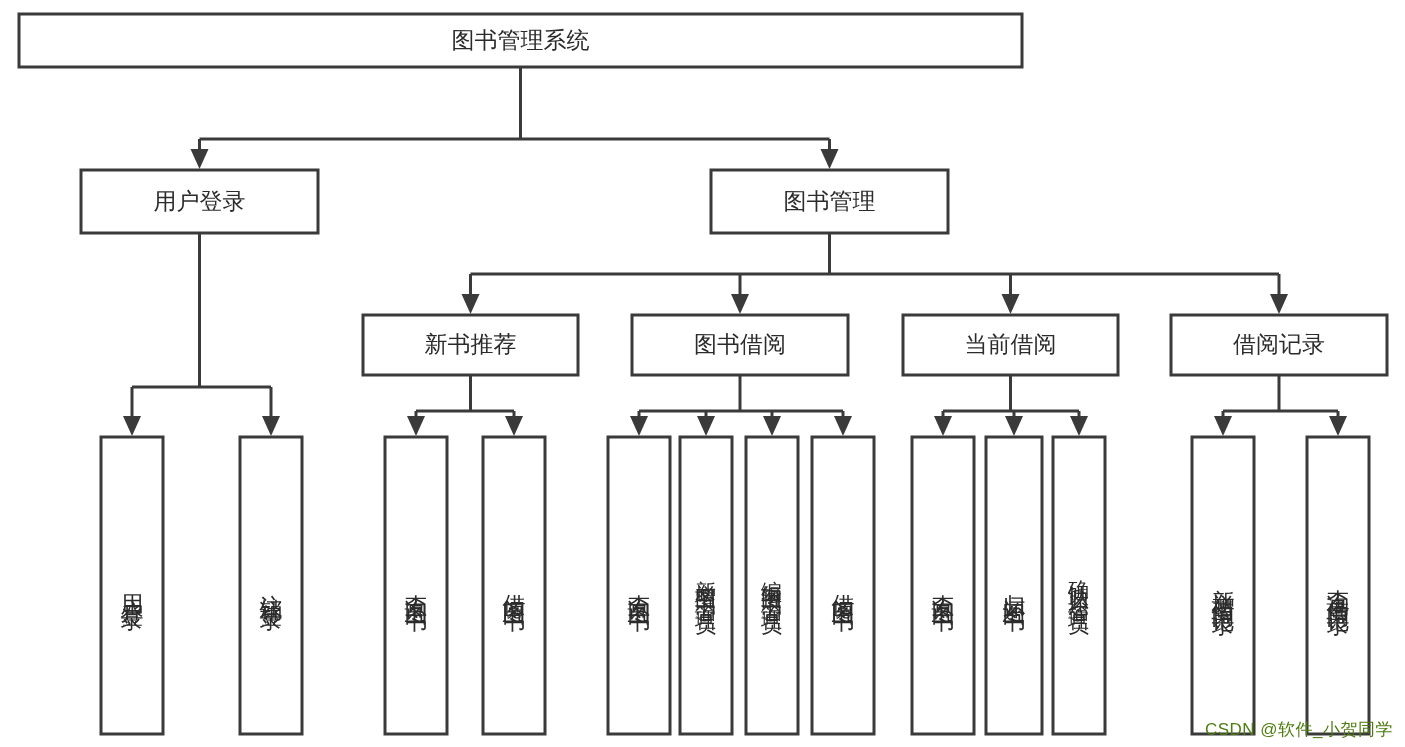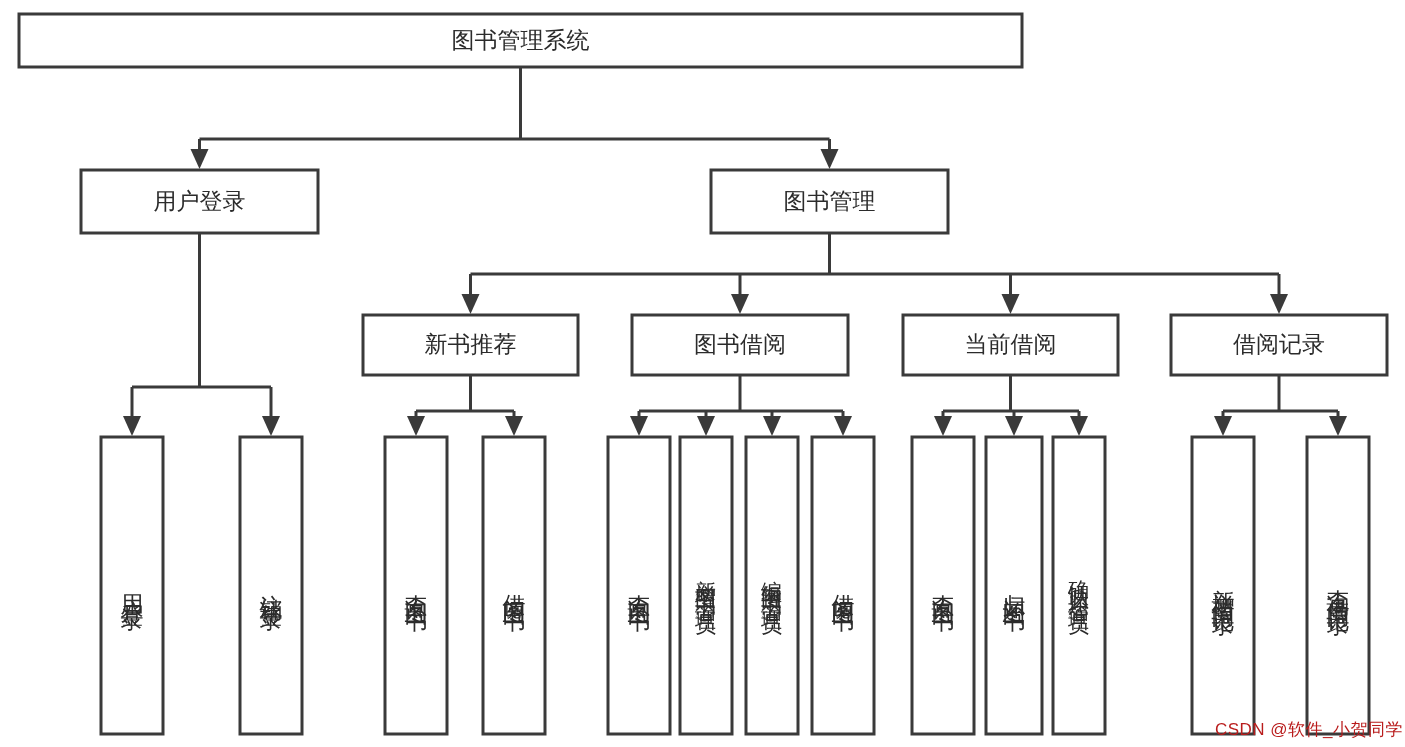--- a/index.html
+++ b/index.html
@@ -57,25 +57,25 @@
     font-size: 23px;
     line-height: 1.0;
     color: #2b2b2b;
     letter-spacing: 5px;
     white-space: nowrap;
     text-align: center;
     pointer-events: none;
   }
   .watermark {
     position: absolute;
-    right: 2px;
+    right: 12px;
     bottom: 6px;
     font-family: "Liberation Sans", "DejaVu Sans", sans-serif;
     font-size: 17px;
-    color: #b91c1c;
+    color: #4d7c0f;
     white-space: nowrap;
     letter-spacing: 0.5px;
   }
 </style>
 </head>
 <body>
 
 <div id="diagram-root">
 
   <svg id="tree-svg" viewBox="0 0 1405 747">

